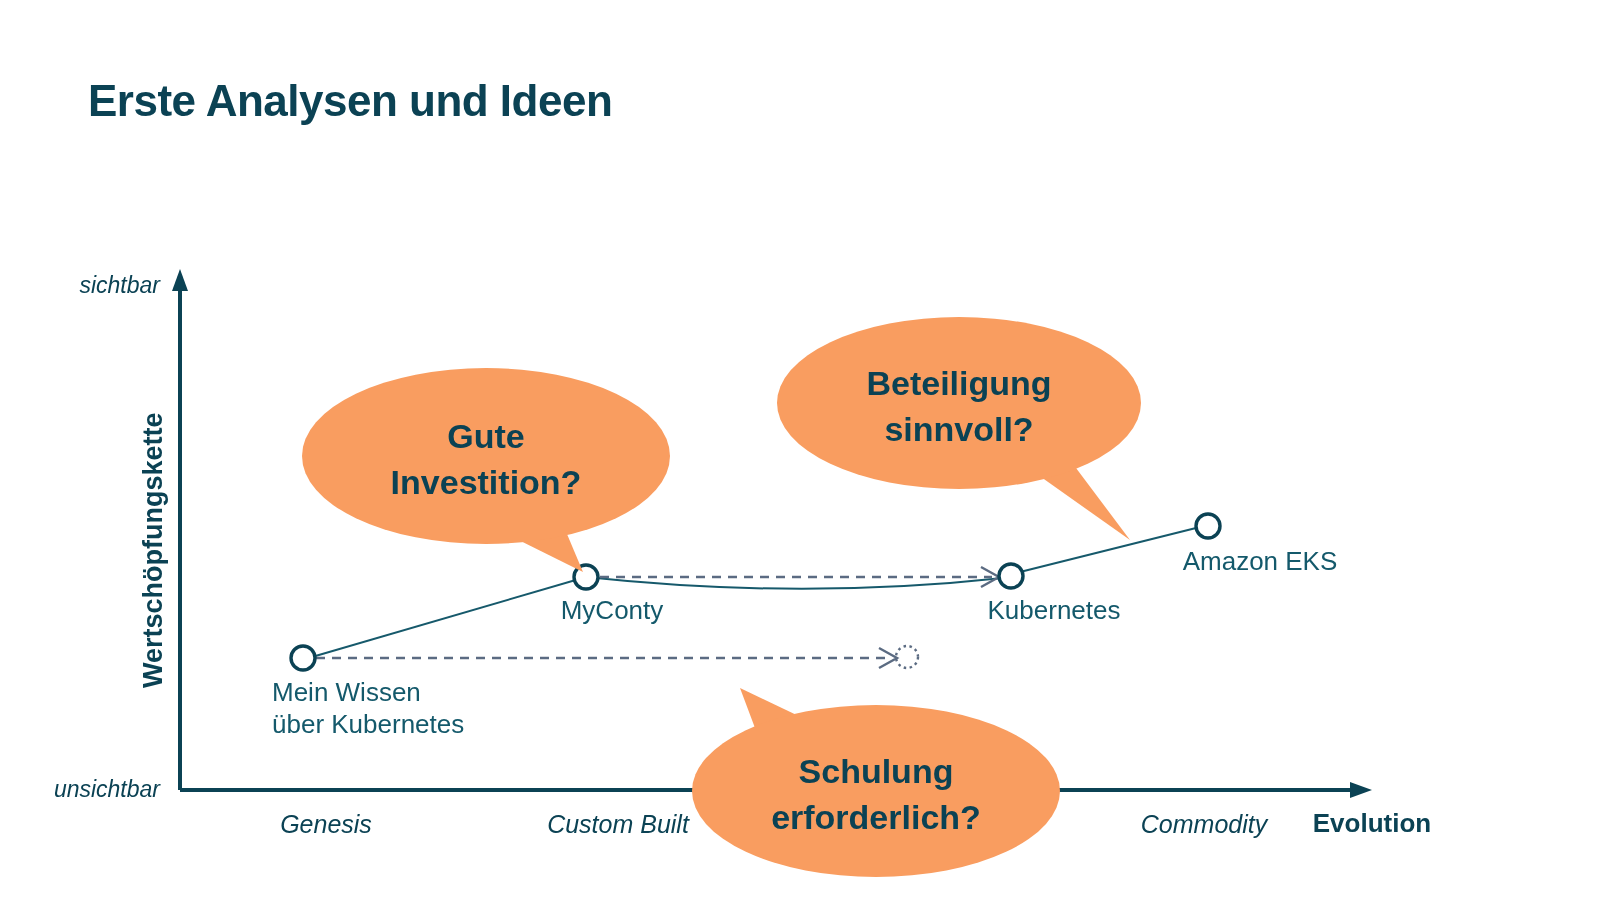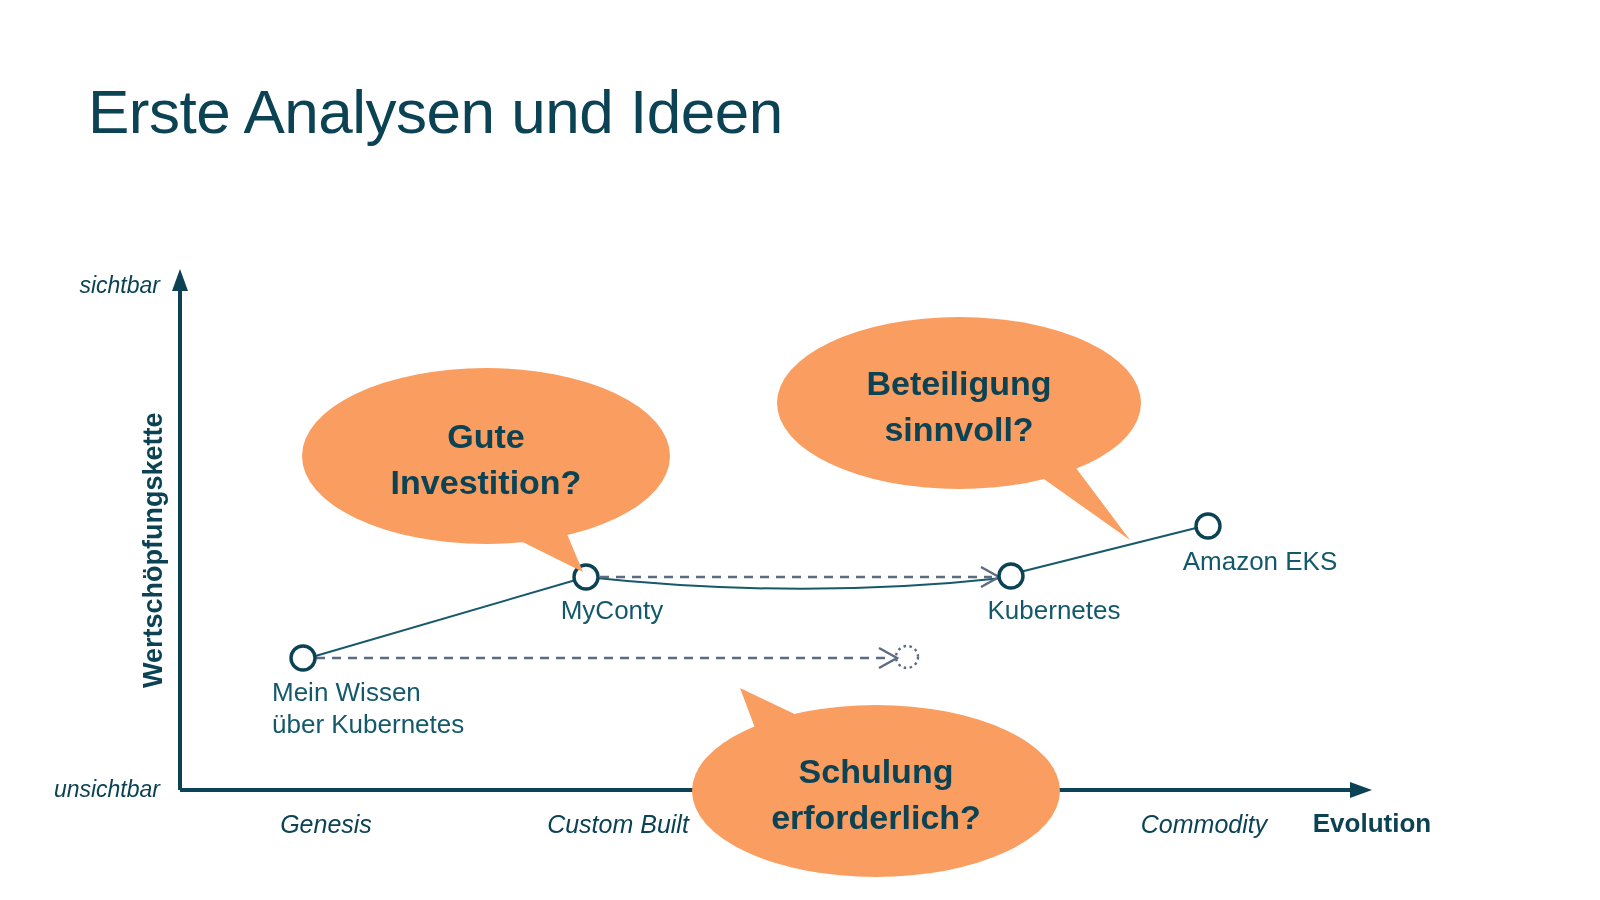--- a/index.html
+++ b/index.html
@@ -14,22 +14,22 @@
     position: relative;
     width: 1600px;
     height: 900px;
     background: #ffffff;
     overflow: hidden;
   }
   #slide-title {
     position: absolute;
     left: 88px;
     top: 76px;
-    font-size: 62px;
-    font-weight: normal;
+    font-size: 44px;
+    font-weight: bold;
     letter-spacing: -0.5px;
     color: #0B4254;
     white-space: nowrap;
   }
   #map-svg {
     position: absolute;
     left: 0;
     top: 0;
     width: 1600px;
     height: 900px;

